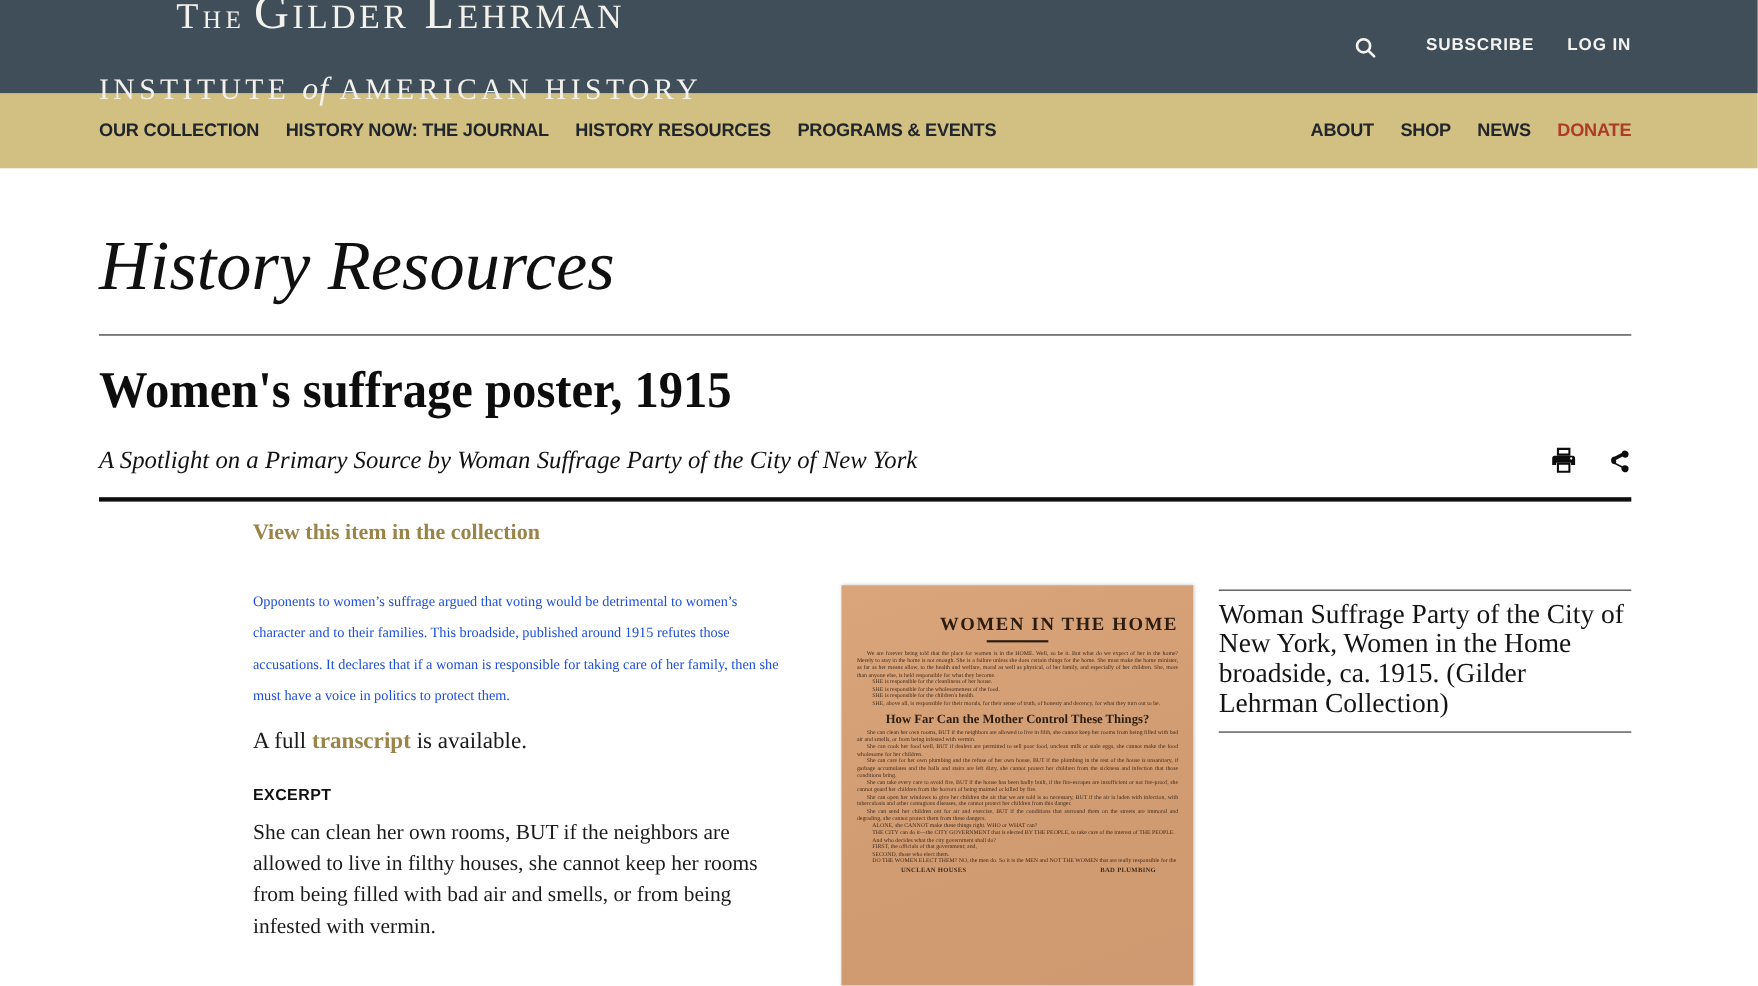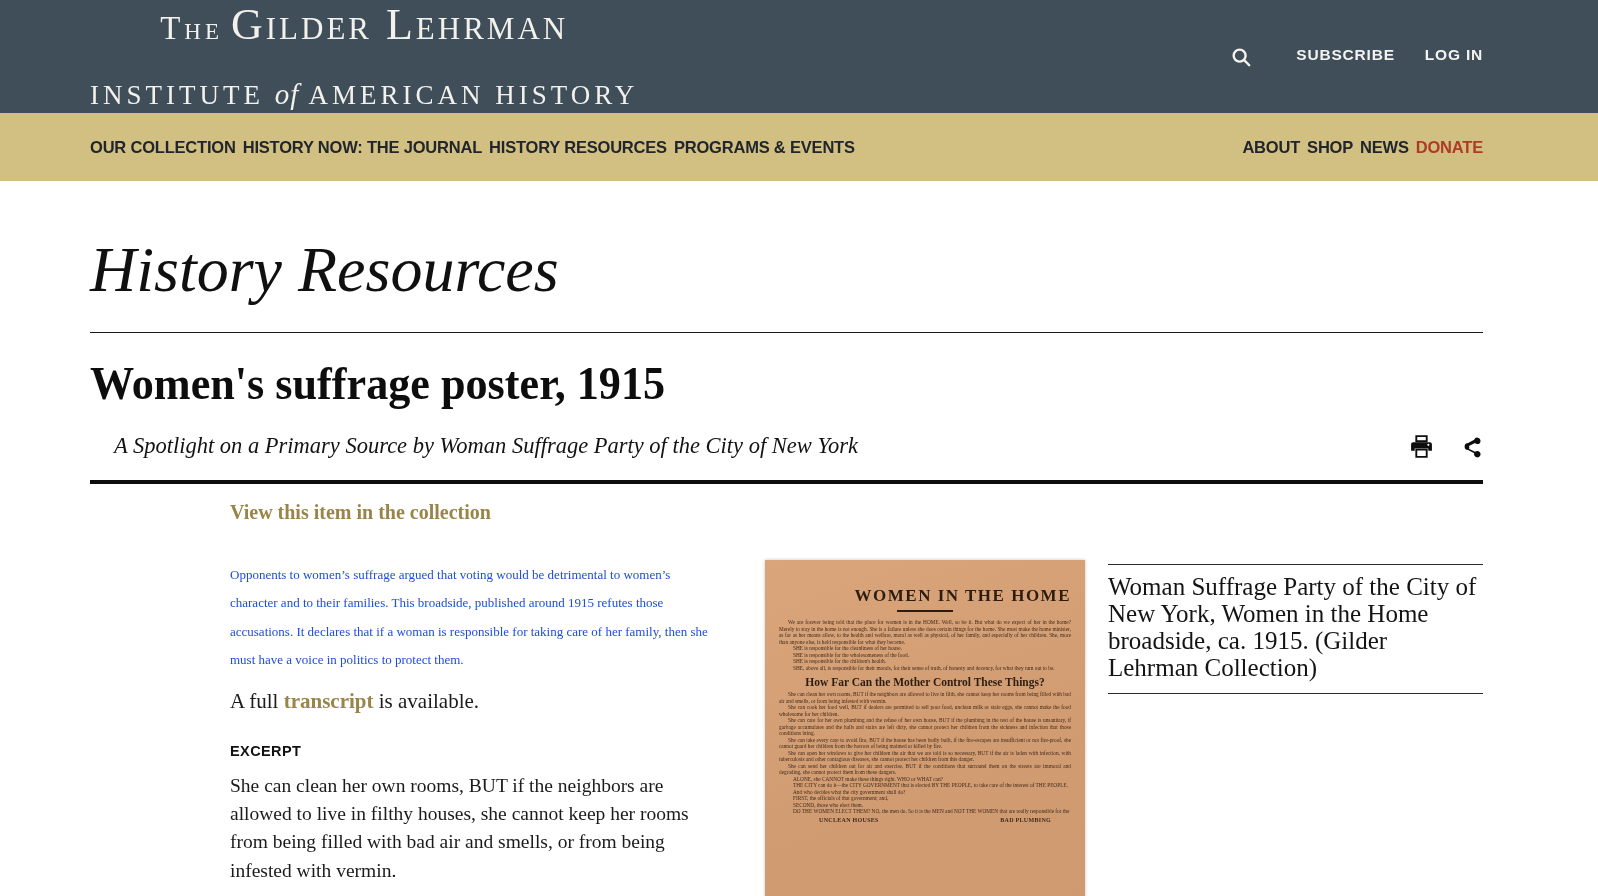--- a/index.html
+++ b/index.html
@@ -1,48 +1,48 @@
 <!DOCTYPE html>
 <html><head>
 <meta charset="utf-8">
 <style>
   * { margin:0; padding:0; box-sizing:border-box; }
   html,body { width:1598px; height:896px; overflow:hidden; background:#fff;
               font-family:"Liberation Serif", serif; }
 
   
-  .site-header { height:113px; background:#404e5a; display:flex; align-items:center;
+  .site-header { height:85px; background:#404e5a; display:flex; align-items:center;
                  justify-content:space-between; padding:0 115px 0 90px; }
   .logo { text-align:center; color:#f2f1ec; cursor:pointer; }
   .logo-line1 { font-family:"Liberation Serif", serif; font-variant:small-caps;
                 font-size:44px; letter-spacing:3px; line-height:44px; }
   .logo-line1 .the { font-size:33px; letter-spacing:4px; margin-right:8px; }
   .logo-line2 { font-family:"Liberation Serif", serif; font-size:27px; letter-spacing:4px;
                 line-height:32px;margin-top:28px; }
   .logo-line2 .of { font-style:italic; text-transform:none; letter-spacing:1px; font-size:29px; }
   .header-right { display:flex; align-items:flex-start; gap:30px;
                   font-family:"Liberation Sans", sans-serif; color:#f4f3ef; }
   .header-link { font-size:15.5px; font-weight:700; letter-spacing:.8px; cursor:pointer; }
   .search-btn { margin-right:14px; cursor:pointer; display:flex; align-items:center; }
 
   
   .main-nav { height:68px; background:#d2bf82; display:flex; align-items:center;
               justify-content:space-between; padding:0 115px 0 90px;
               font-family:"Liberation Sans", sans-serif; }
-  .nav-left, .nav-right { display:flex; gap:7px; }
+  .nav-left, .nav-right { display:flex; gap:24px; }
   .nav-item { font-size:16.5px; font-weight:700; letter-spacing:-.2px; color:#20262c; cursor:pointer; }
   .nav-item.donate { color:#ae3b28; }
 
   
   .main { padding:54px 115px 0 90px; }
   .section-title { font-style:italic; font-weight:400; font-size:64px; line-height:70px; color:#101010; }
   .rule-thin { border:0; border-top:1.5px solid #1a1a1a; margin-top:27px; }
   .article-title { font-weight:700; font-size:47px; line-height:52px; color:#0d0d0d;
                    margin-top:24px; transform:scaleX(.94); transform-origin:left; }
-  .byline-row { display:flex; justify-content:space-between; align-items:center; margin-top:24px;margin-left:24px; }
+  .byline-row { display:flex; justify-content:space-between; align-items:center; margin-top:24px; }
   .byline { font-style:italic; font-size:22.5px; color:#121212; }
   .icon-row { display:flex; align-items:center; gap:26px; }
   .icon-btn { cursor:pointer; display:flex; }
   .rule-thick { border:0; border-top:4px solid #0d0d0d; margin-top:21px; }
 
   
   .content-row { display:flex; align-items:flex-start; padding-left:140px; }
   .col-left { width:490px; padding-top:15px; }
   .collection-link { font-weight:700; font-size:20px; color:#9a8549; cursor:pointer; line-height:26px; }
   .intro { margin-top:36px; font-size:13px; line-height:28.4px; color:#1d4ed8; }

